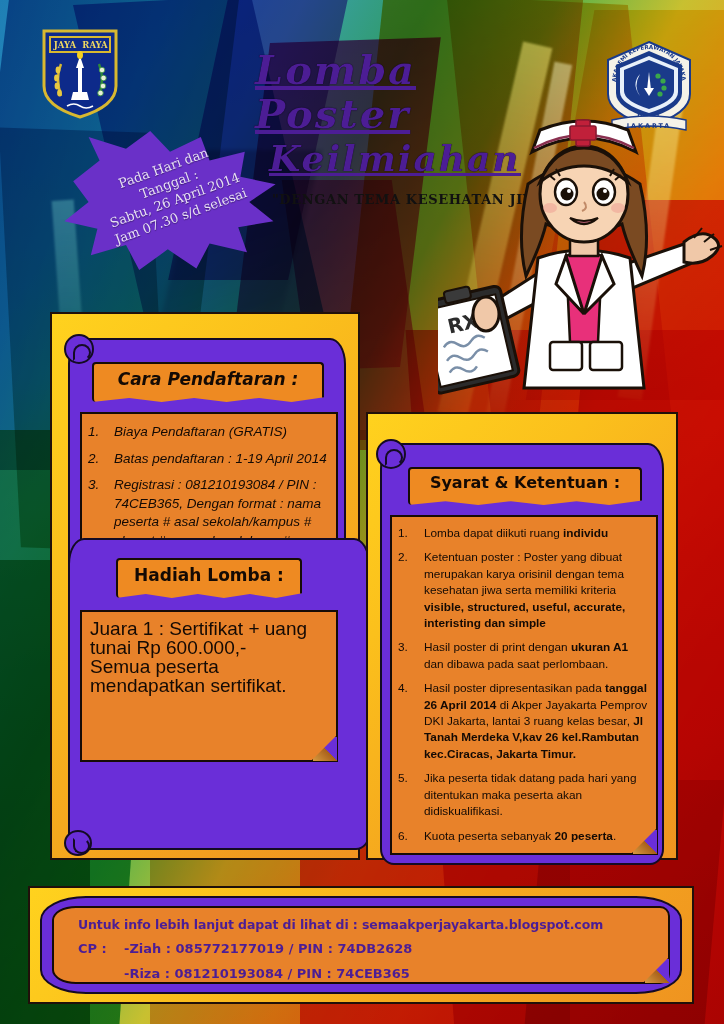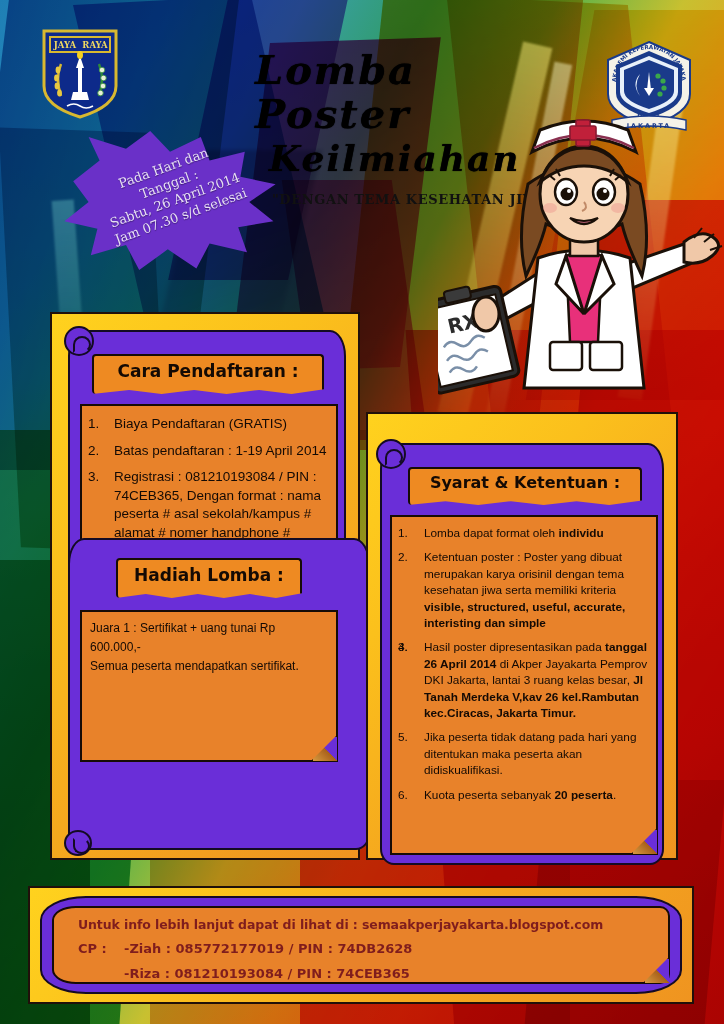--- a/index.html
+++ b/index.html
@@ -87,22 +87,23 @@
   
   .logo { position: absolute; }
   #logo-left { left: 41px; top: 28px; width: 78px; height: 92px; }
   #logo-right { left: 600px; top: 38px; width: 98px; height: 96px; }
 
   
   #title-block { position: absolute; left: 255px; top: 48px; width: 310px; }
   .title-line {
     font-family: "DejaVu Serif", "Liberation Serif", serif;
     font-style: italic; font-weight: bold;
-    color: #000000; letter-spacing: 1px;
+    color: #4c1d95; letter-spacing: 1px;
     text-shadow: 0 0 1px #000;
+    text-decoration: underline;
   }
   #title-1 { font-size: 40px; line-height: 44px; letter-spacing: 2px; }
   #title-2 { font-size: 36px; line-height: 44px; margin-left: 14px; letter-spacing: 2px; }
   #subtitle {
     position: absolute; left: 272px; top: 192px;
     font-family: "DejaVu Serif", "Liberation Serif", serif;
     font-weight: bold; font-size: 13px; letter-spacing: .6px; color: #111;
   }
 
   
@@ -214,21 +215,21 @@
     position: absolute; left: 40px; top: 896px; width: 642px; height: 98px;
     background: #6a2ed8; border: 2px solid #140b24;
     border-radius: 46px/24px;
   }
   #bottom-body {
     position: absolute; left: 52px; top: 906px; width: 618px; height: 78px;
     background: #e8822a; border: 2px solid #160c06;
     border-radius: 24px 10px 10px 24px / 14px 10px 10px 14px;
     padding: 9px 14px 0 24px;
     font-family: "DejaVu Sans", sans-serif;
-    font-weight: bold; color: #7f1d1d;
+    font-weight: bold; color: #4c1d95;
   }
   #bottom-body .line1 { font-size: 12.5px; letter-spacing: -.1px; }
   #bottom-body .line2 { font-size: 13px; margin-top: 9px; }
   #bottom-body .line3 { font-size: 13px; margin-top: 10px; padding-left: 46px; }
   #bottom-body .cp { display: inline-block; width: 46px; }
 </style>
 </head>
 <body>
 
 <div id="poster">
@@ -381,21 +382,21 @@
 
       <path d="M146 94 q5 6 -2 9" stroke="#c08a68" stroke-width="2" fill="none"></path>
       <path d="M132 110 q14 12 28 0 q-14 6 -28 0 Z" fill="#d8708a" stroke="#1a1008" stroke-width="2.2"></path>
       <ellipse cx="112" cy="100" rx="7" ry="5" fill="#f0a898" opacity=".65"></ellipse>
       <ellipse cx="180" cy="100" rx="7" ry="5" fill="#f0a898" opacity=".65"></ellipse>
     </svg>
   </div>
 
   <div class="card" id="card-left">
 
-    <div class="scroll rounded" style="left:16px; top:16px; width:278px; height:292px;">
+    <div class="scroll rounded" style="left:16px; top:24px; width:278px; height:292px;font-style:italic;">
       <span class="curl"></span>
 
       <div class="ribbon wavy" style="left:22px; top:22px; width:232px; height:40px; font-size:17px; line-height:30px;">
         <span>Cara Pendaftaran :</span>
       </div>
 
       <div class="body-box" style="left:10px; top:72px; width:258px; height:208px; padding:9px 8px 0 6px;">
         <ol class="items" style="font-size:13.5px; line-height:18.5px;">
           <li>
             <span class="num">1.</span>
@@ -415,43 +416,43 @@
     </div>
 
     <div class="scroll rounded" style="left:16px; top:218px; width:302px; height:312px; top:224px;">
       <span class="curl-b"></span>
 
       <div class="ribbon wavy" style="left:46px; top:18px; width:186px; height:40px; font-size:17px; line-height:30px;">
         <span>Hadiah Lomba :</span>
       </div>
 
       <div class="body-box" style="left:10px; top:70px; width:258px; height:152px; padding:7px 8px 0 8px;">
-        <div style="font-size:12px; line-height:19px;">
+        <div style="font-size:19px; line-height:19px;">
           <div>Juara 1 : Sertifikat + uang tunai Rp 600.000,-</div>
           <div>Semua peserta mendapatkan sertifikat.</div>
         </div>
         <span class="dogear"></span>
       </div>
     </div>
   </div>
 
   <div class="card" id="card-right">
 
     <div class="scroll rounded" style="left:12px; top:12px; width:284px; height:422px;margin-top:17px;">
       <span class="curl"></span>
 
       <div class="ribbon wavy" style="left:26px; top:22px; width:234px; height:38px; font-size:16px; line-height:28px;">
         <span>Syarat &amp; Ketentuan :</span>
       </div>
 
       <div class="body-box" style="left:8px; top:70px; width:268px; height:340px; padding:8px 8px 0 6px;">
         <ol class="items" id="terms-list" style="font-size:11.8px; line-height:16.4px;">
-            <li><span class="num">1.</span><span><span>Lomba dapat format oleh </span><span class="b">individu</span></span></li>
+            <li><span class="num">1.</span><span><span>Lomba dapat diikuti ruang </span><span class="b">individu</span></span></li>
             <li><span class="num">2.</span><span><span>Ketentuan poster : Poster yang dibuat merupakan karya orisinil dengan tema kesehatan jiwa serta memiliki kriteria </span><span class="b">visible, structured, useful, accurate, interisting dan simple</span></span></li>
-            <li><span class="num">3.</span></li>
+            <li><span class="num">3.</span><span><span>Hasil poster di print dengan </span><span class="b">ukuran A1</span><span> dan dibawa pada saat perlombaan.</span></span></li>
             <li><span class="num">4.</span><span><span>Hasil poster dipresentasikan pada </span><span class="b">tanggal 26 April 2014</span><span> di Akper Jayakarta Pemprov DKI Jakarta, lantai 3 ruang kelas besar, </span><span class="b">Jl Tanah Merdeka V,kav 26 kel.Rambutan kec.Ciracas, Jakarta Timur.</span></span></li>
             <li><span class="num">5.</span><span><span>Jika peserta tidak datang pada hari yang ditentukan maka peserta akan didiskualifikasi.</span></span></li>
             <li><span class="num">6.</span><span><span>Kuota peserta sebanyak </span><span class="b">20 peserta</span><span>.</span></span></li>
           </ol>
         <span class="dogear"></span>
       </div>
     </div>
   </div>
 
   <div class="card" id="card-bottom"></div>

